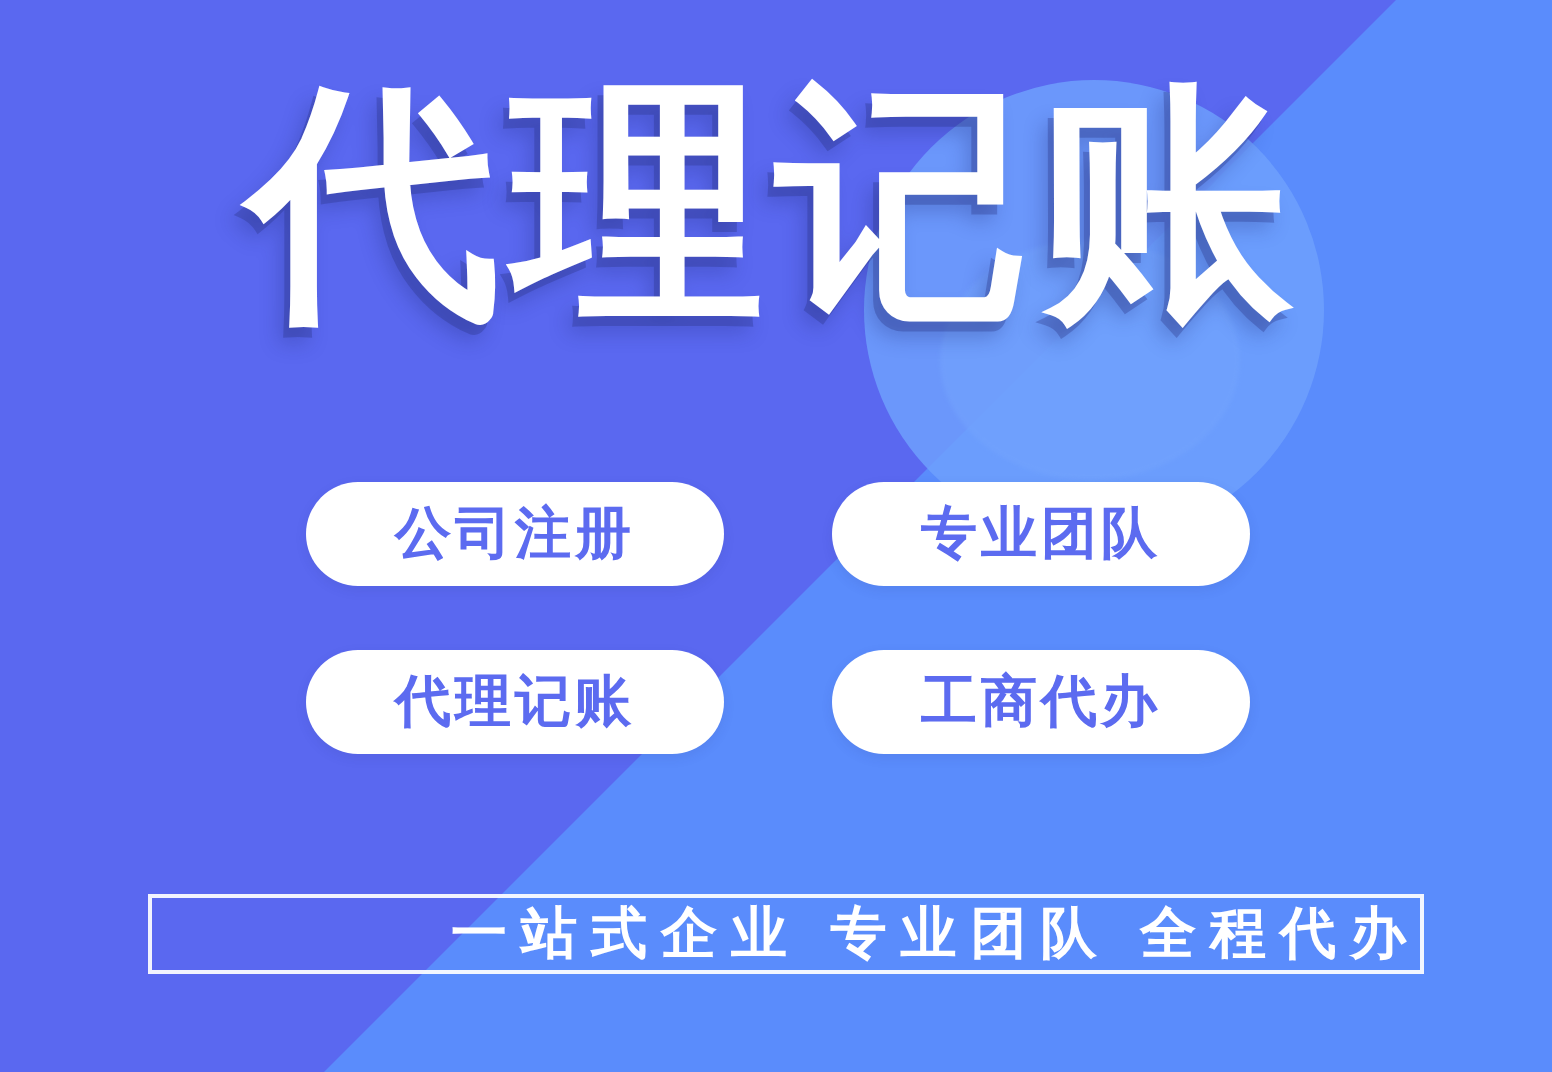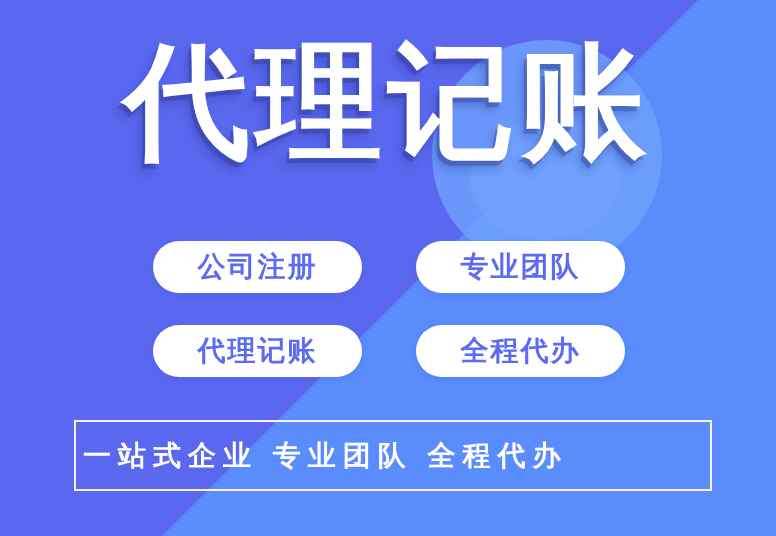--- a/index.html
+++ b/index.html
@@ -160,28 +160,28 @@
     color: #5C6BF0;
     font-size: 28px;
     font-weight: bold;
     letter-spacing: 2px;
     box-shadow: 0 2px 6px rgba(40, 50, 120, 0.10);
   }
 
   .banner {
     position: absolute;
     left: 74px;
-    top: 420px;
+    top: 447px;
     width: 638px;
-    height: 71px;
+    height: 40px;
     border: 2px solid rgba(255, 255, 255, 0.92);
     box-sizing: border-box;
     display: flex;
     align-items: center;
-    justify-content: flex-start;
+    justify-content: flex-end;
   }
 
   .banner-text {
     color: #ffffff;
     font-size: 28px;
     font-weight: bold;
     letter-spacing: 7px;
     white-space: nowrap;
     padding-left: 7px;
   }
@@ -203,21 +203,21 @@
   </div>
 
   <div class="content">
 
     <div class="title">代理记账</div>
 
     <div class="pill-grid">
       <div class="pill">公司注册</div>
       <div class="pill">专业团队</div>
       <div class="pill">代理记账</div>
-      <div class="pill">全程代办</div>
+      <div class="pill">工商代办</div>
     </div>
 
     <div class="banner">
       <div class="banner-text">一站式企业  专业团队  全程代办</div>
     </div>
 
   </div>
 </div>
 
 </body></html>

